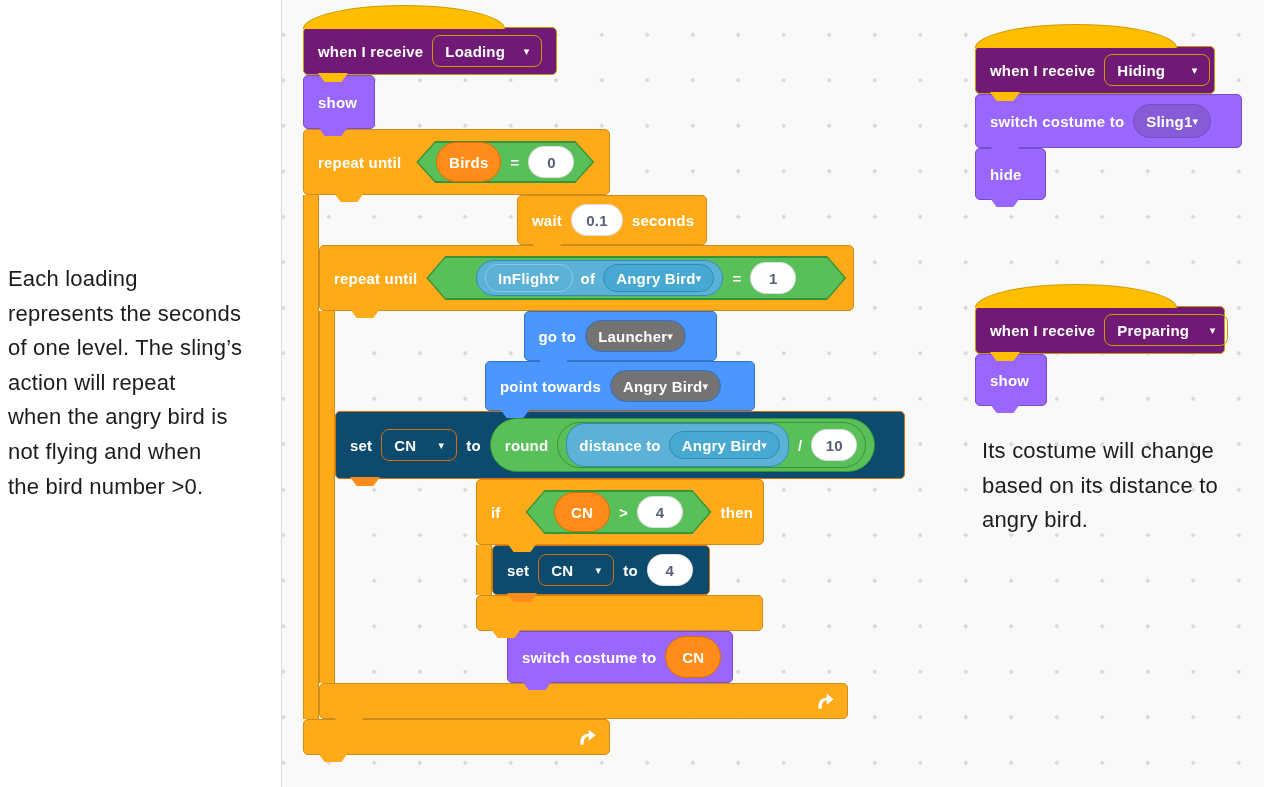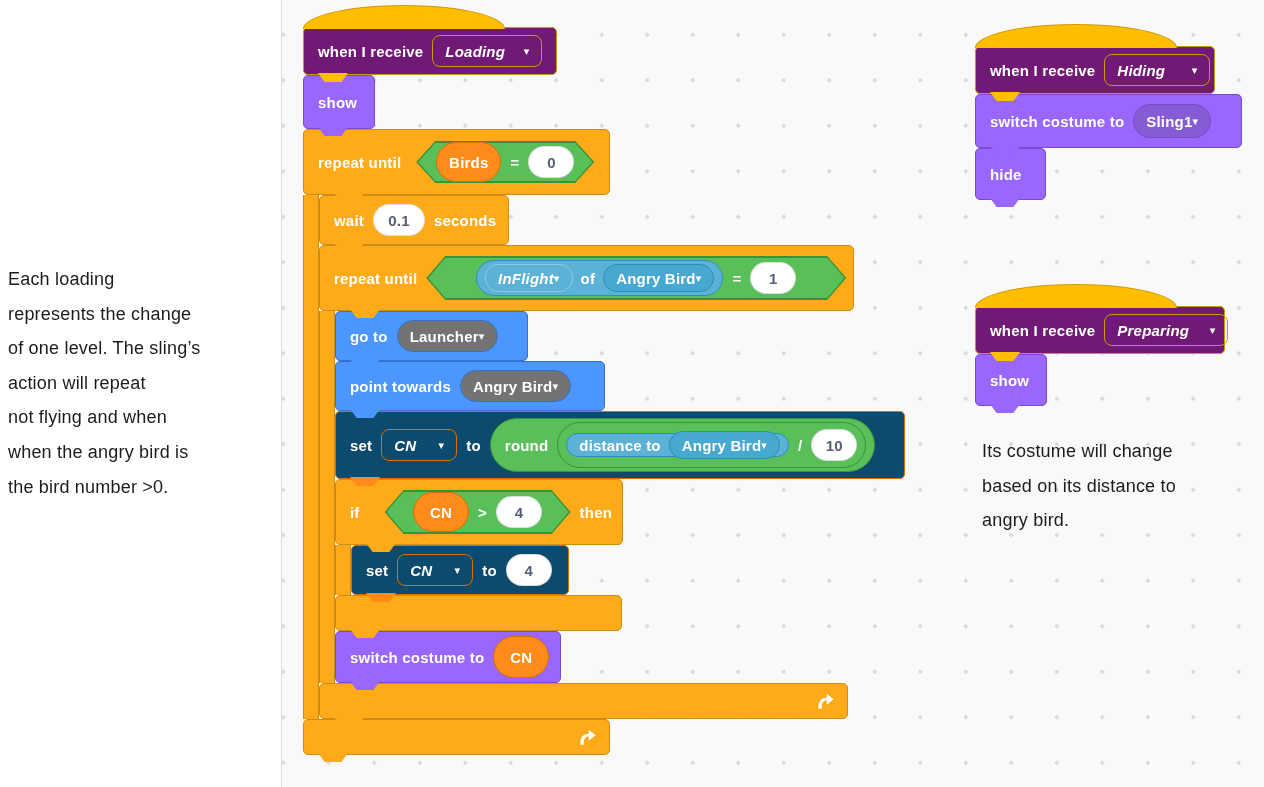--- a/index.html
+++ b/index.html
@@ -6,21 +6,21 @@
   body{width:1264px;height:787px;position:relative;background:#ffffff;overflow:hidden;
        font-family:"Liberation Sans",sans-serif;}
 
   
   .canvas{position:absolute;left:281px;top:0;width:983px;height:787px;background:#f9f9f9;
           border-left:1px solid #dcdcdc;
           background-image:radial-gradient(circle,#d9d9d9 1.6px,transparent 1.9px);
           background-size:45.5px 45.5px;background-position:24px 12px;}
 
   
-  .note{position:absolute;color:#1c1c1c;font-size:18px;line-height:34.6px;letter-spacing:.2px;}
+  .note{position:absolute;color:#1c1c1c;font-size:22px;line-height:34.6px;letter-spacing:.2px;}
 
   
   .script{position:absolute;display:flex;flex-direction:column;align-items:flex-start;}
 
   .blk{box-sizing:border-box;position:relative;display:flex;align-items:center;gap:9px;
        padding:0 14px;border-radius:5px;border:1px solid;color:#fff;font-size:15px;
        font-weight:600;letter-spacing:.2px;flex:none;}
   .ev{background:#701a75;border-color:#CC9900;--bc:#FFBF00;}
   .ct{background:#FFAB19;border-color:#CF8B17;--bc:#FFAB19;}
   .lk{background:#9966FF;border-color:#774DCB;--bc:#9966FF;}
@@ -36,28 +36,28 @@
   .hat::before{content:"";position:absolute;left:-1px;top:-23px;width:202px;height:24px;
                background:#FFBF00;border:1px solid #CC9900;border-bottom:none;box-sizing:border-box;
                border-radius:101px 101px 0 0 / 24px 24px 0 0;}
 
   
   .cblock{display:flex;flex-direction:column;align-items:flex-start;}
   .c-head{height:66px;}
   .c-bodyrow{display:flex;align-items:stretch;}
   .spine{width:16px;flex:none;background:#FFAB19;border-left:1px solid #CF8B17;
          border-right:1px solid #CF8B17;box-sizing:border-box;}
-  .kids{display:flex;flex-direction:column;align-items:flex-start;}
+  .kids{display:flex;flex-direction:column;align-items:center;}
   .c-foot{box-sizing:border-box;position:relative;height:36px;background:#FFAB19;
           border:1px solid #CF8B17;border-radius:5px;display:flex;align-items:center;
           justify-content:flex-end;padding:0 12px;--bc:#FFAB19;flex:none;}
 
   
   .dd{box-sizing:border-box;display:flex;align-items:center;justify-content:space-between;
-      height:32px;padding:0 12px;border-radius:8px;border:1px solid;gap:0;flex:none;font-style:italic;}
+      height:32px;padding:0 12px;border-radius:8px;border:1px solid;gap:0;flex:none;}
   .dd-ev{border-color:#CC9900;}
   .dd-vr{border-color:#DB6E00;}
   .dd-sens{border-color:#8CC9E6;border-radius:13px;height:28px;}
   .car{font-family:"DejaVu Sans",sans-serif;font-size:11px;line-height:1;}
 
   
   .oval{box-sizing:border-box;display:flex;align-items:center;justify-content:center;
         border-radius:17px;height:32px;padding:0 12px;border:1px solid;flex:none;}
   .ov-mo{background:#737373;border-color:#3373CC;}
   .ov-lk{background:#855CD6;border-color:#774DCB;height:34px;}
@@ -87,25 +87,25 @@
   .loopicon{flex:none;}
   .lbl{white-space:nowrap;}
 </style>
 </head>
 <body>
 
 <div class="canvas"></div>
 
 <div class="note" style="left:8px;top:262px;width:288px;">
   <div>Each loading</div>
-  <div>represents the change</div>
+  <div>represents the seconds</div>
   <div>of one level. The sling’s</div>
   <div>action will repeat</div>
+  <div>when the angry bird is</div>
   <div>not flying and when</div>
-  <div>when the angry bird is</div>
   <div>the bird number &gt;0.</div>
 </div>
 
 <div class="note" style="left:982px;top:434px;width:290px;">
   <div>Its costume will change</div>
   <div>based on its distance to</div>
   <div>angry bird.</div>
 </div>
 
 <div class="script" style="left:303px;top:27px;">
@@ -201,21 +201,21 @@
               <div class="blk vr bump" style="width:570px;height:68px;">
                 <span class="lbl">set</span>
                 <div class="dd dd-vr" style="width:76px;">
                   <span>CN</span>
                   <span class="car">▾</span>
                 </div>
                 <span class="lbl">to</span>
                 <div class="opr">
                   <span class="lbl">round</span>
                   <div class="opr2">
-                    <div class="sensr" style="height:24px;padding:0 8px 0 12px;">
+                    <div class="sensr" style="height:44px;padding:0 8px 0 12px;">
                       <span class="lbl">distance to</span>
                       <div class="oval ov-sens">
                         <span>Angry Bird</span>
                         <span class="car">▾</span>
                       </div>
                     </div>
                     <span>/</span>
                     <div class="oval ov-num">
                       <span>10</span>
                     </div>

